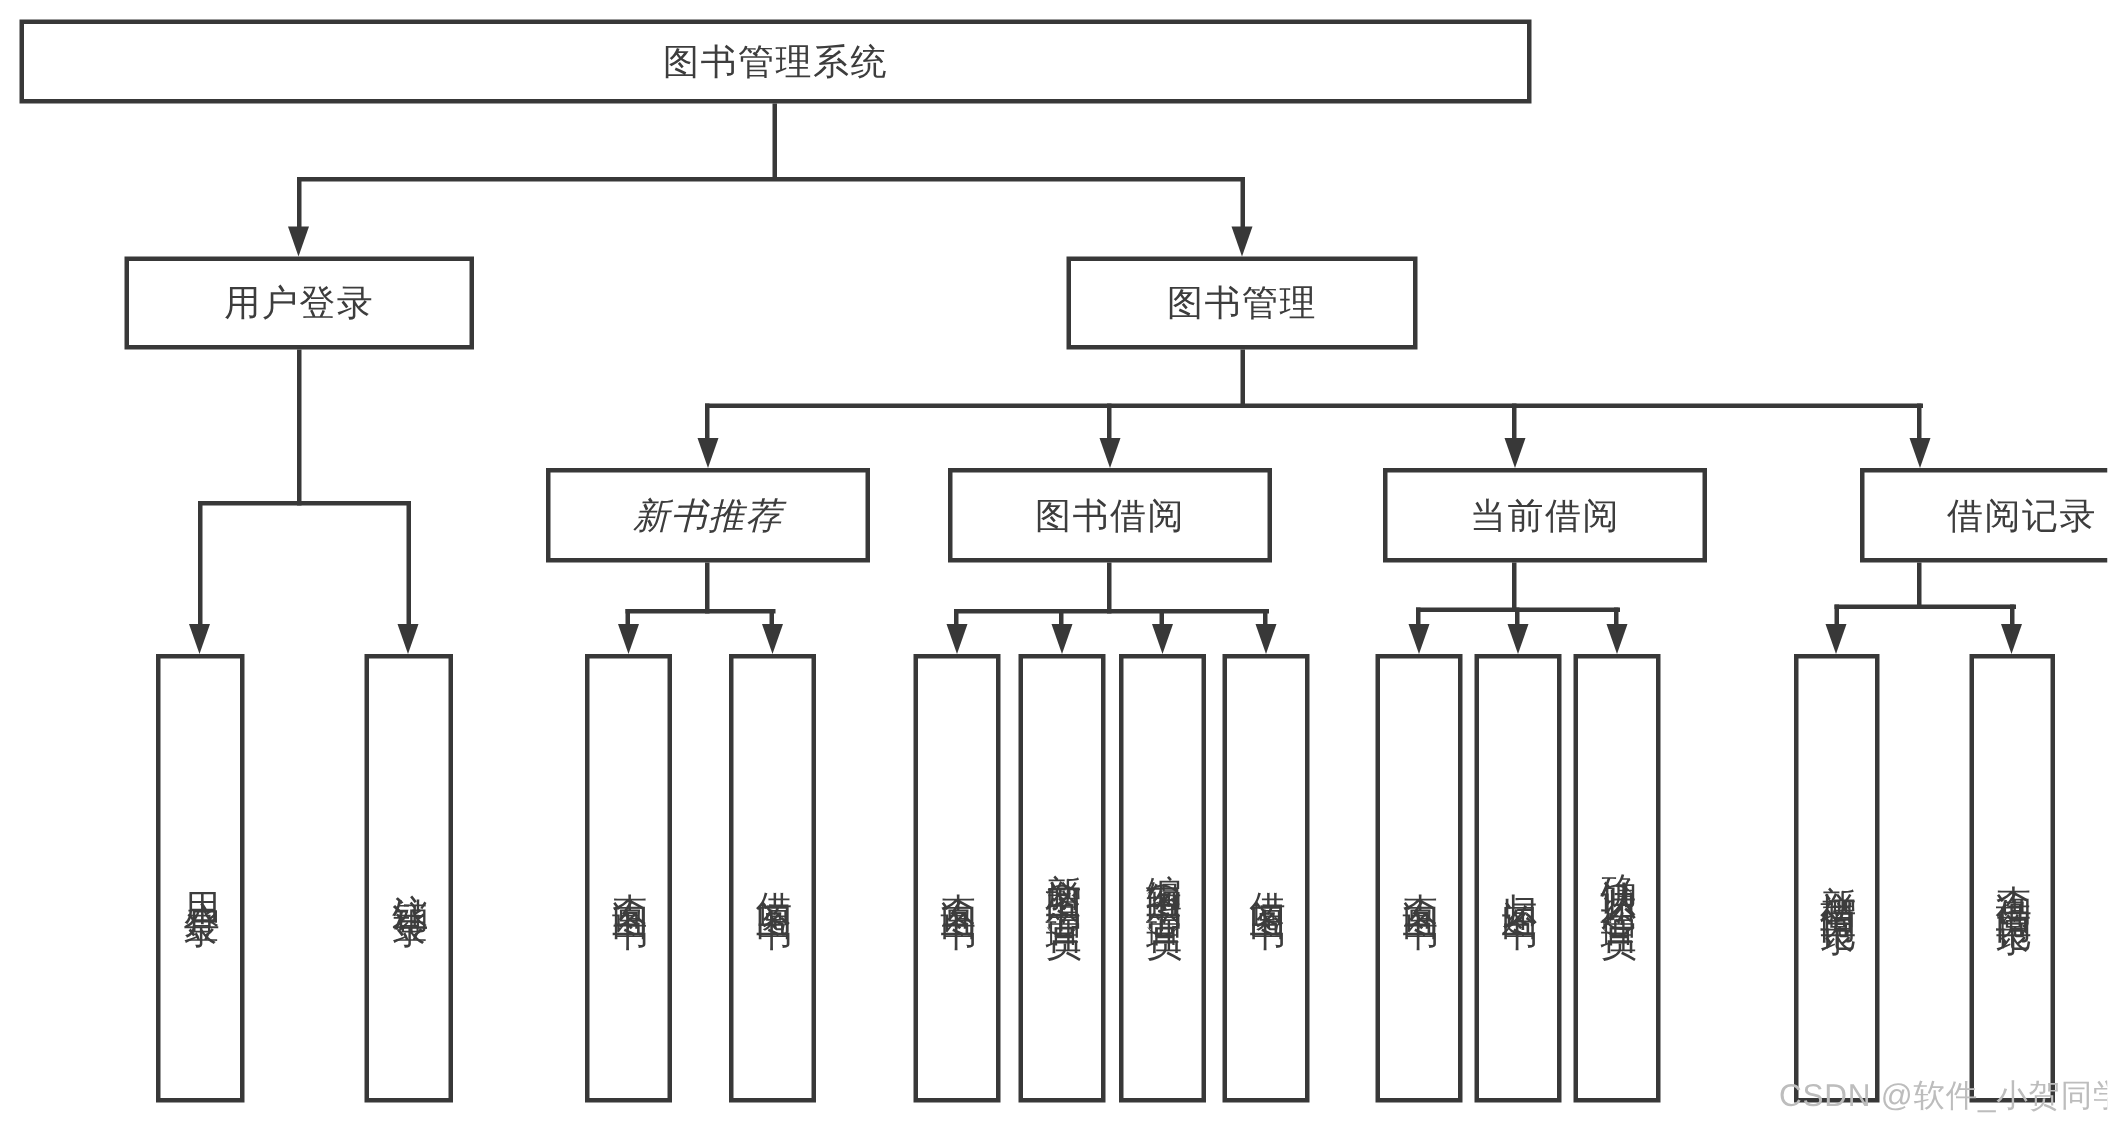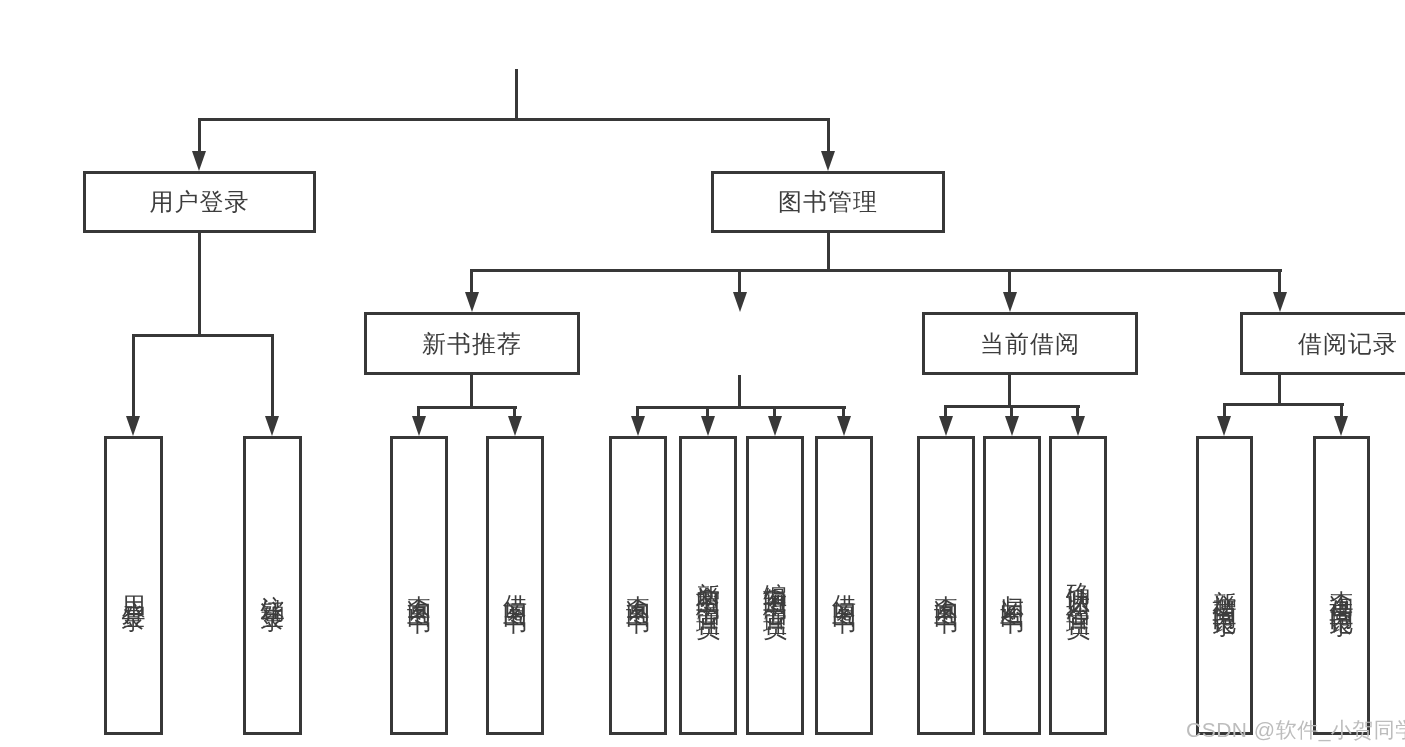--- a/index.html
+++ b/index.html
@@ -59,25 +59,27 @@
     color:var(--watermark);
     z-index:5;
     white-space:nowrap;
   }
 </style>
 </head>
 <body>
 
 <div class="canvas">
 
+  <div class="node" style="left:13px;top:13px;width:1008px;height:56px;">图书管理系统</div>
 
   <div class="node" style="left:83px;top:171px;width:233px;height:62px;">用户登录</div>
   <div class="node" style="left:711px;top:171px;width:234px;height:62px;">图书管理</div>
 
-  <div class="node" style="left:364px;top:312px;width:216px;height:63px;">新书推荐</div>
+  <div class="node" style="left:364px;top:312px;width:216px;height:63px;font-style:italic;">新书推荐</div>
+  <div class="node" style="left:632px;top:312px;width:216px;height:63px;">图书借阅</div>
   <div class="node" style="left:902px;top:312px;width:216px;height:63px;margin-left:20px;">当前借阅</div>
   <div class="node" style="left:1240px;top:312px;width:216px;height:63px;">借阅记录</div>
 
   <div class="leaf" style="left:104px;top:436px;width:59px;height:299px;">
       <span>用户登录</span>
     </div>
   <div class="leaf" style="left:243px;top:436px;width:59px;height:299px;">
       <span>注销登录</span>
     </div>
 

